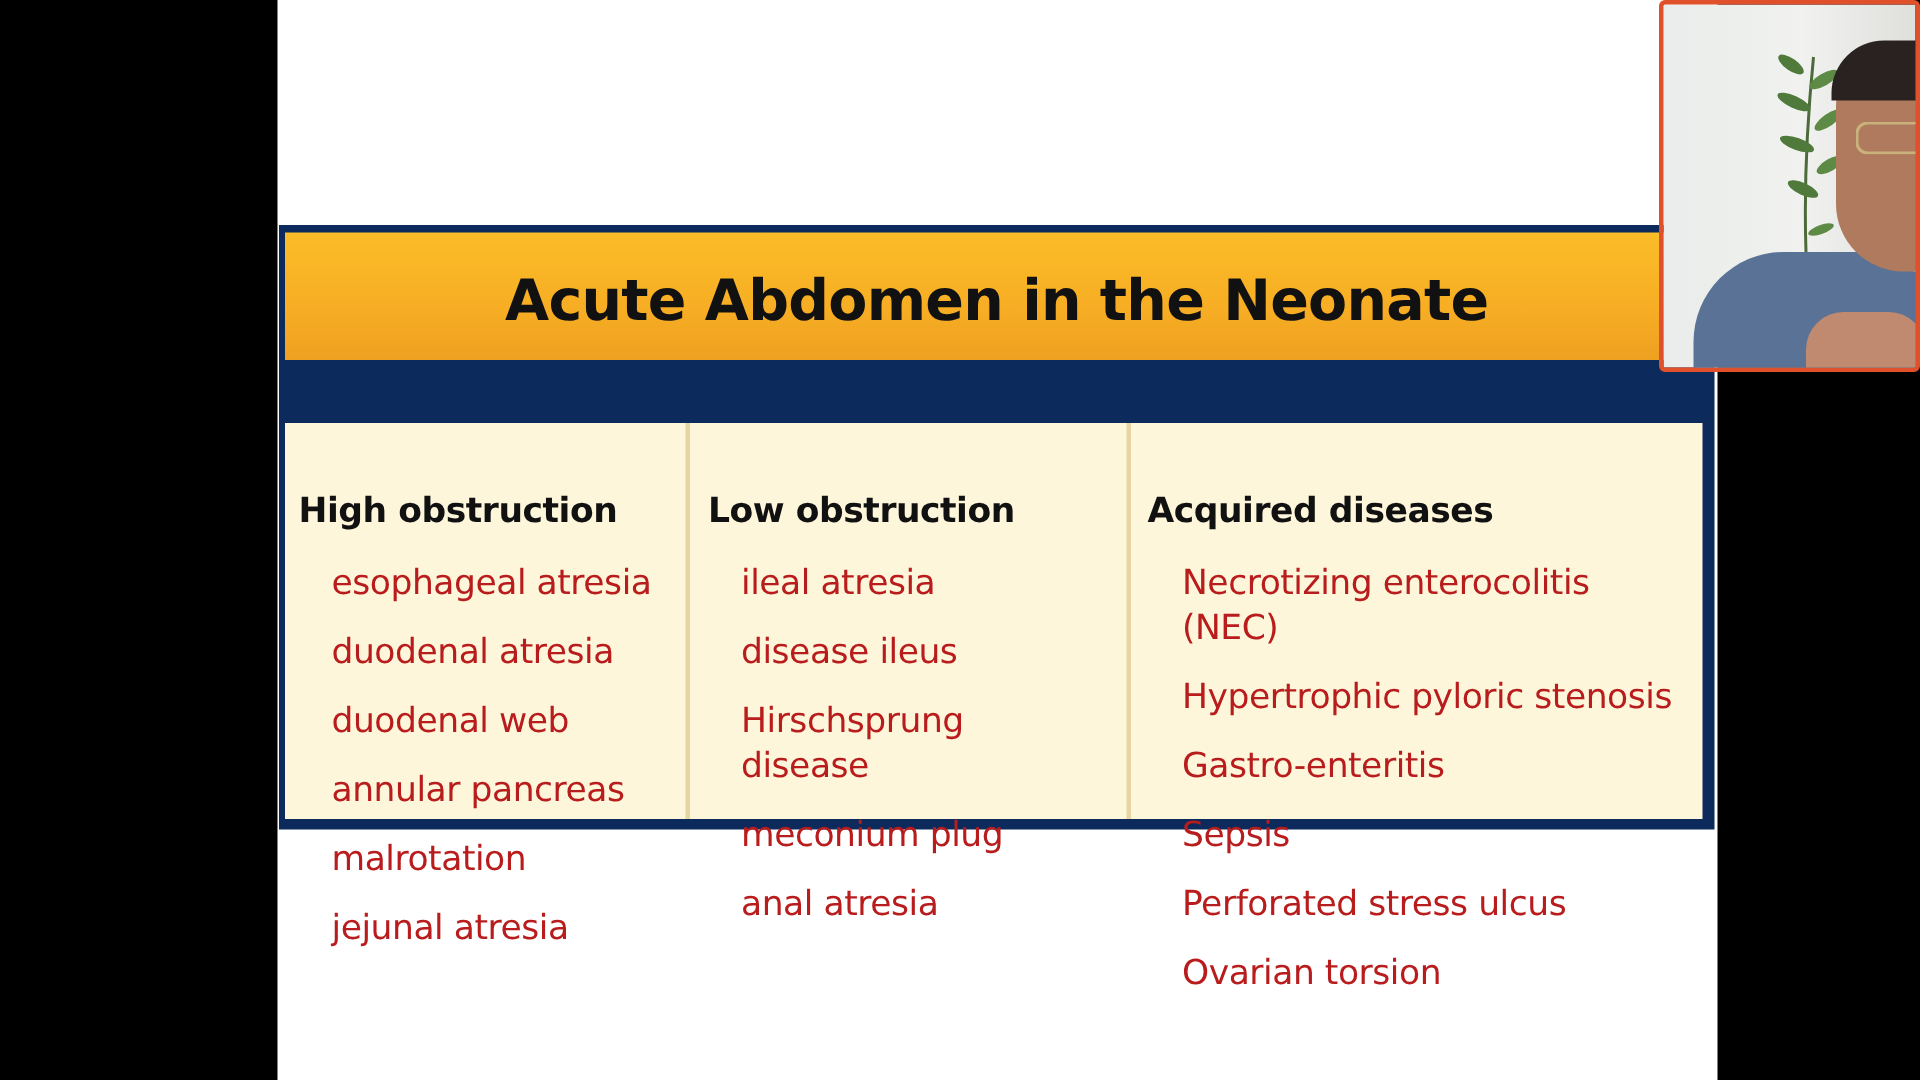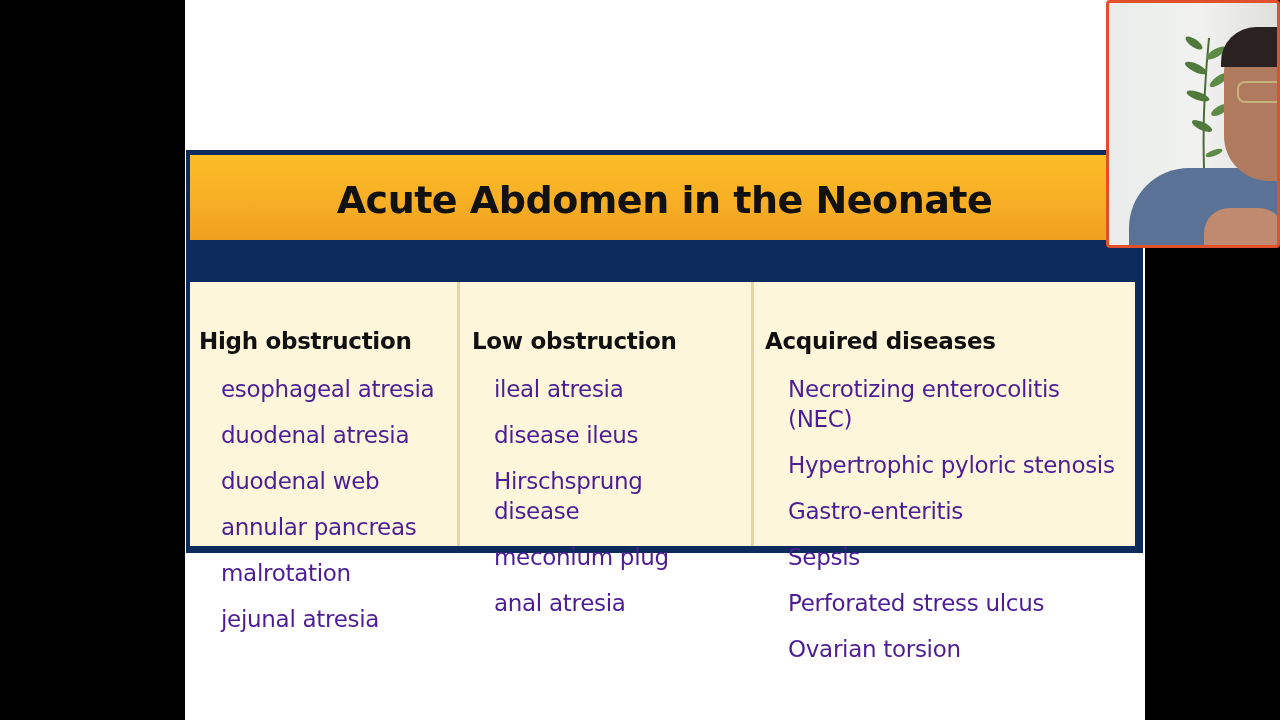--- a/index.html
+++ b/index.html
@@ -32,21 +32,21 @@
     .col2 { width:294px; border-right:3px solid #e6d4a2; }
     .col3 { flex:1; }
     .col-head {
       font-weight:bold; font-size:23px; color:#111; white-space:nowrap; letter-spacing:-0.3px;
       margin-left:9px; height:46px;
     }
     .col2 .col-head { margin-left:12px; }
     .col3 .col-head { margin-left:11px; }
     .items { list-style:none; margin:0; padding:0; }
     .item {
-      font-size:23px; color:#4c1d95; margin-left:31px; line-height:30px; margin-bottom:16px;
+      font-size:23px; color:#b91c1c; margin-left:31px; line-height:30px; margin-bottom:16px;
       letter-spacing:-0.3px;
     }
     .col2 .item { margin-left:34px; }
     .col3 .item { margin-left:34px; }
     .webcam {
       position:absolute; left:1106px; top:0; width:174px; height:248px;
       box-sizing:border-box; border:3px solid #e0502a; border-radius:4px;
       background:linear-gradient(90deg, #e9ecea 0%, #f1f2f0 55%, #dfe0dc 100%);
       overflow:hidden;
     }

